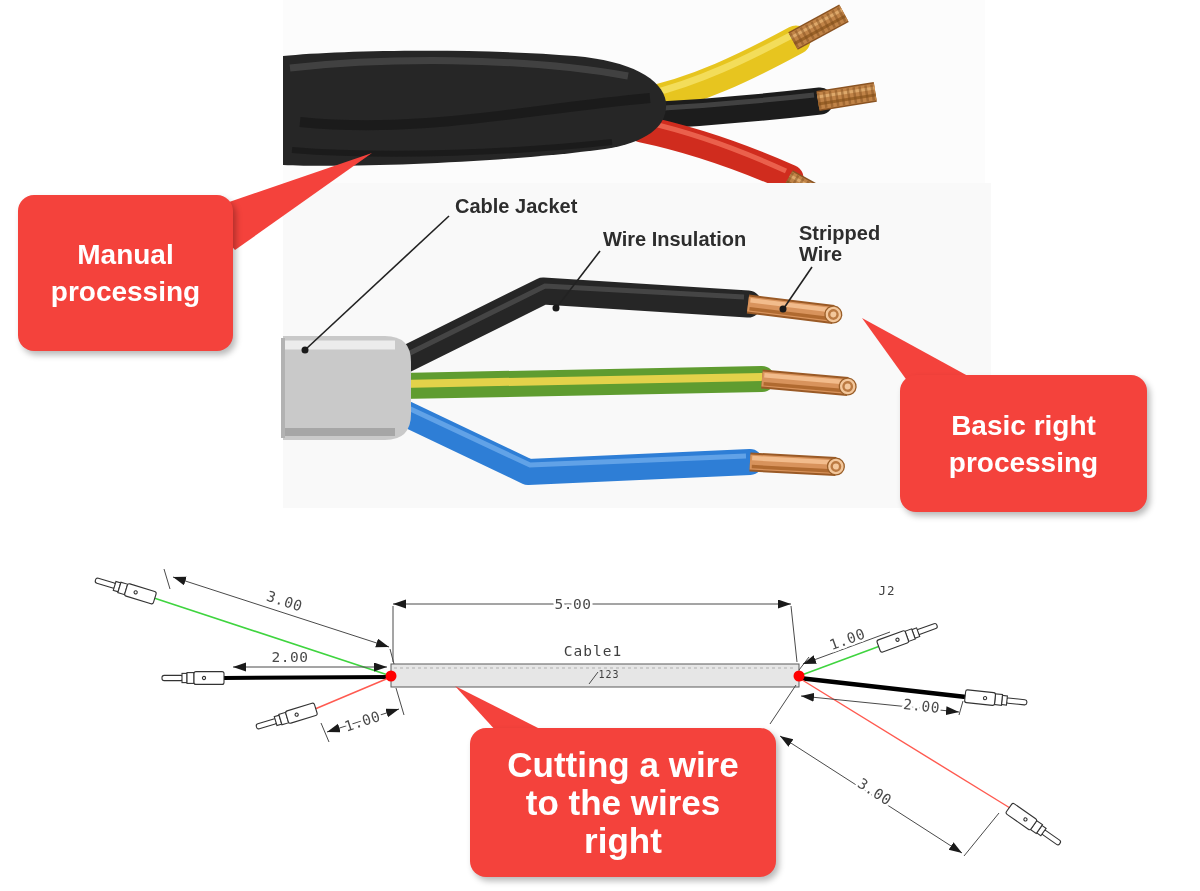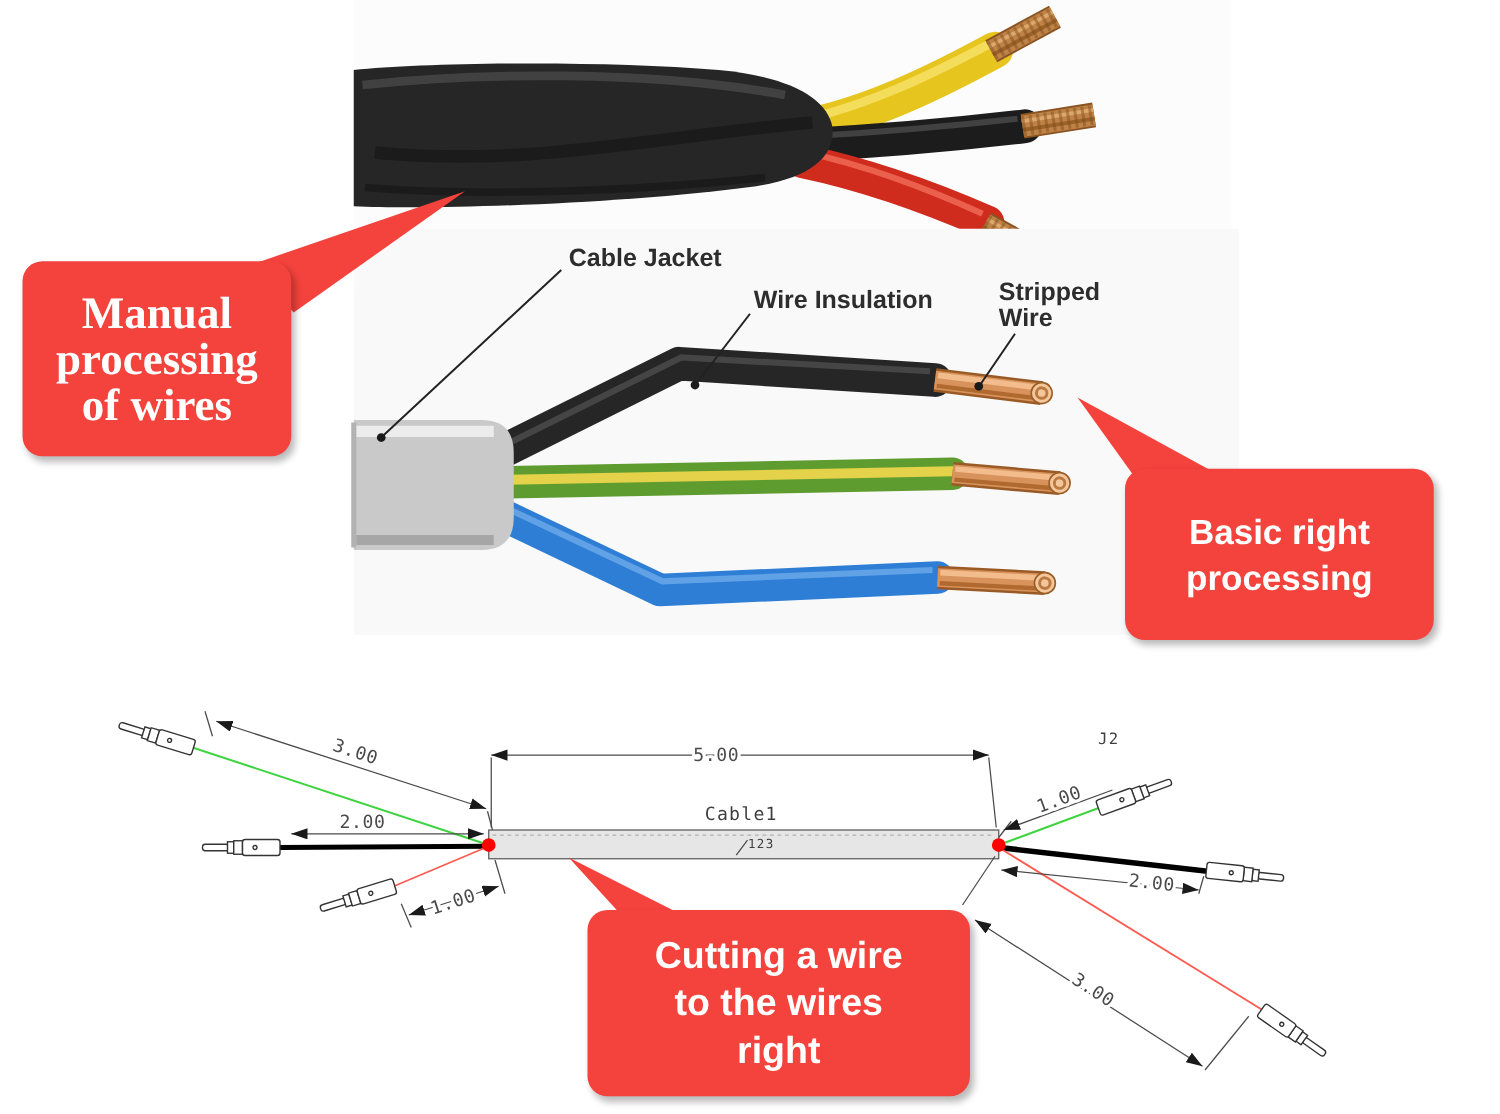--- a/index.html
+++ b/index.html
@@ -8,23 +8,23 @@
     font-family:"Liberation Sans", sans-serif;
   }
   .stage svg{position:absolute;left:0;top:0;}
   .callout{
     position:absolute;background:#f4423c;border-radius:16px;color:#ffffff;
     display:flex;flex-direction:column;align-items:center;justify-content:center;
     text-align:center;font-weight:bold;
     box-shadow:3px 4px 6px rgba(0,0,0,0.28);
   }
   .callout .cline{width:100%;}
-  #callout-manual{left:18px;top:209px;width:215px;height:156px;font-size:36px;line-height:37px;font-family:Liberation Serif, serif;}
+  #callout-manual{left:18px;top:195px;width:215px;height:156px;font-size:28px;line-height:37px;}
   #callout-basic{left:900px;top:375px;width:247px;height:137px;font-size:28px;line-height:37px;}
-  #callout-cutting{left:470px;top:728px;width:306px;height:149px;font-size:30px;line-height:38px;}
+  #callout-cutting{left:470px;top:728px;width:306px;height:149px;font-size:35px;line-height:38px;}
   .dimtext{
     font-family:"DejaVu Sans Mono", monospace;font-size:14.5px;fill:#4a4a4a;
     paint-order:stroke;stroke:#ffffff;stroke-width:5px;stroke-linejoin:round;
     text-anchor:middle;letter-spacing:0.5px;
   }
   .cadtext{
     font-family:"DejaVu Sans Mono", monospace;fill:#3f3f3f;
     text-anchor:middle;letter-spacing:1px;
   }
   .lbltext{
@@ -217,21 +217,20 @@
   </g>
 
   <polygon points="200,212 235,250 372,153" fill="#f4423c"></polygon>
   <polygon points="862,318 908,382 968,376" fill="#f4423c"></polygon>
   <polygon points="455,686 497,732 542,730" fill="#f4423c"></polygon>
 </svg>
 
 <div class="callout" id="callout-manual">
   <div class="cline">Manual</div>
   <div class="cline">processing</div>
-  <div class="cline">of wires</div>
 </div>
 
 <div class="callout" id="callout-basic">
   <div class="cline">Basic right</div>
   <div class="cline">processing</div>
 </div>
 
 <div class="callout" id="callout-cutting">
   <div class="cline">Cutting a wire</div>
   <div class="cline">to the wires</div>

